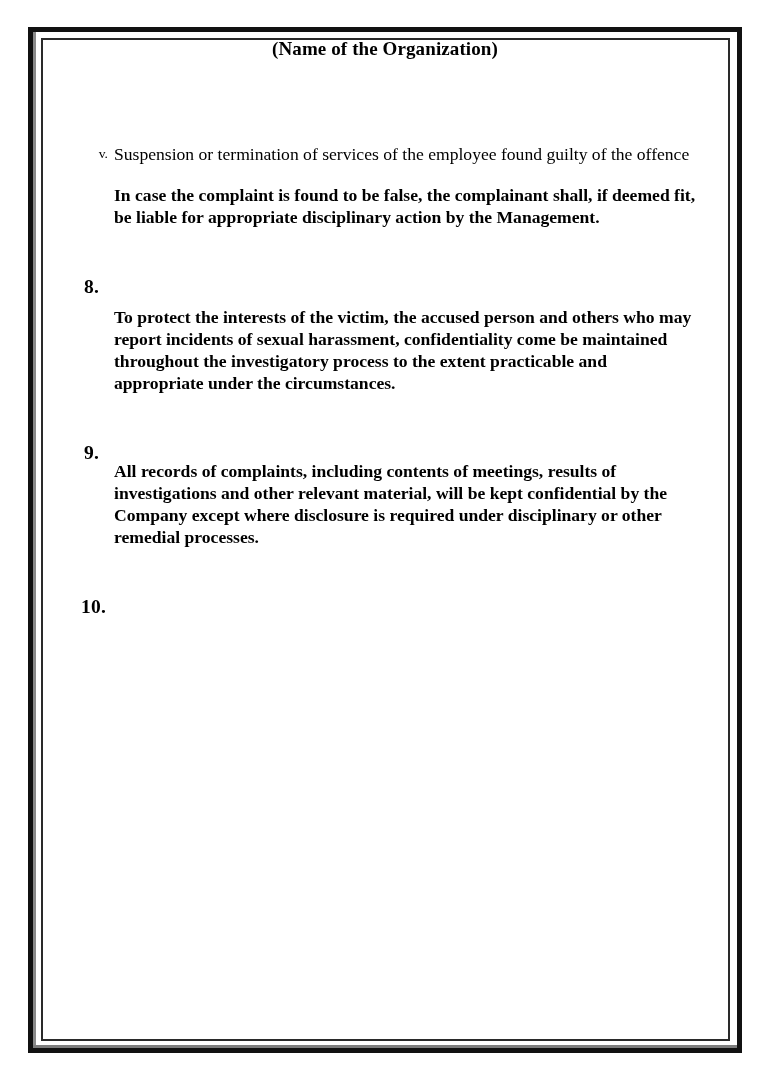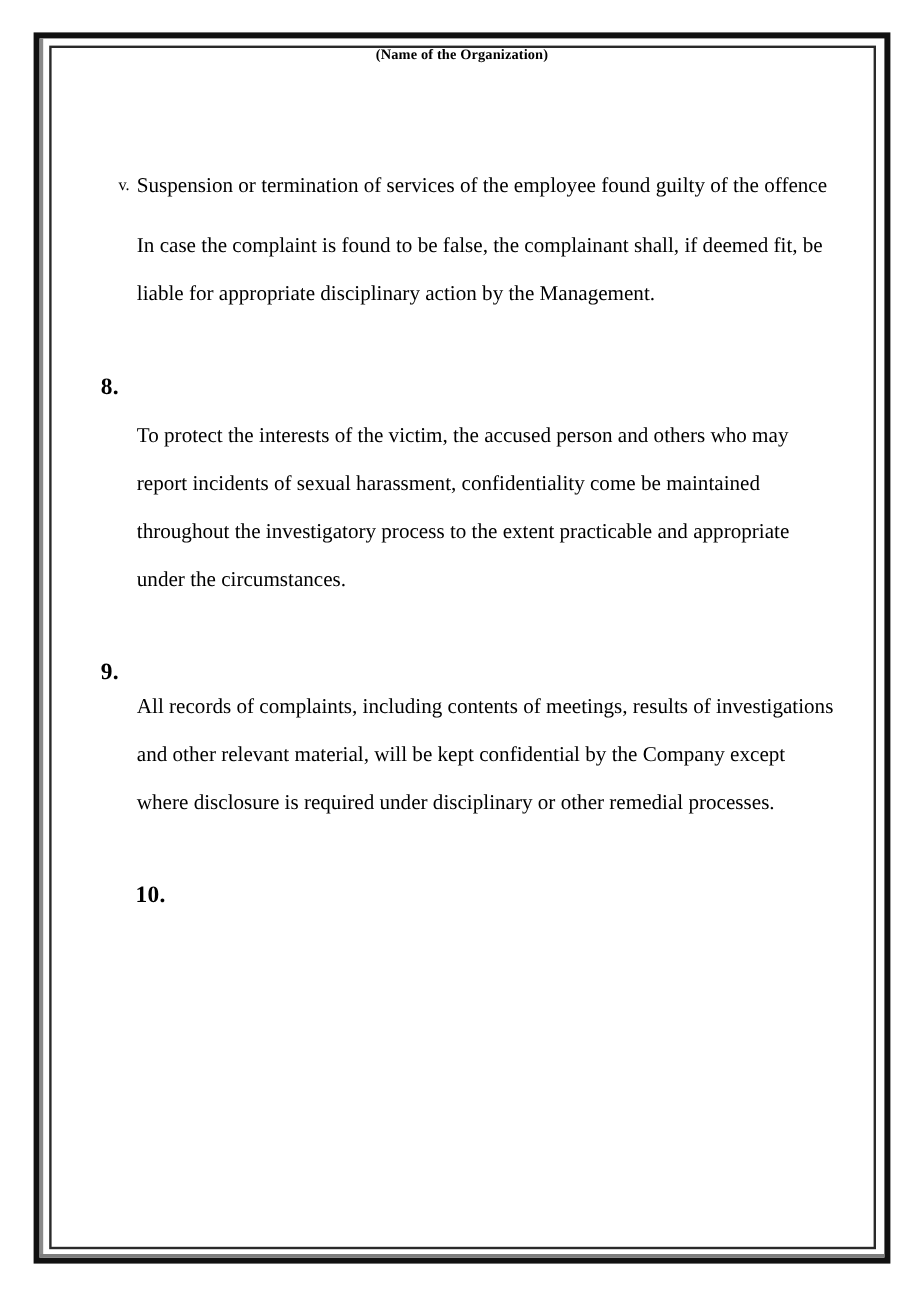--- a/index.html
+++ b/index.html
@@ -88,21 +88,21 @@
 
   
   .doc-header {
     position: absolute;
     left: 0;
     top: 0;
     width: 690px;
     text-align: center;
   }
   .doc-header-title {
-    font-size: 12px;
+    font-size: 19px;
     font-weight: bold;
     letter-spacing: 0.1px;
   }
 
   .body-area {
     position: absolute;
     left: 0;
     top: 50px;
     width: 690px;
   }
@@ -129,22 +129,23 @@
     display: block;
     max-width: 585px;
     margin-top: 48px;
   }
 
   
   .body-para {
     margin: 0;
     padding-left: 74px;
     font-size: 17.6px;
-    line-height: 40px;
+    line-height: 22px;
     max-width: 660px;
+    font-weight: bold;
   }
   .body-para .para-text {
     display: block;
     max-width: 585px;
   }
 
   
   .section-block {
     position: relative;
   }
@@ -162,21 +163,20 @@
     top: 0;
     width: 26px;
     text-align: left;
     font-size: 19.5px;
     font-weight: bold;
     line-height: 30px;
   }
   .section-number.wide {
     left: 41px;
     width: 30px;
-    margin-left: 32px;
   }
 
   .gap-xl { height: 44px; }
   .gap-md { height: 22px; }
   .gap-sm { height: 12px; }
 </style>
 </head>
 <body>
 
 <div class="page-sheet">

